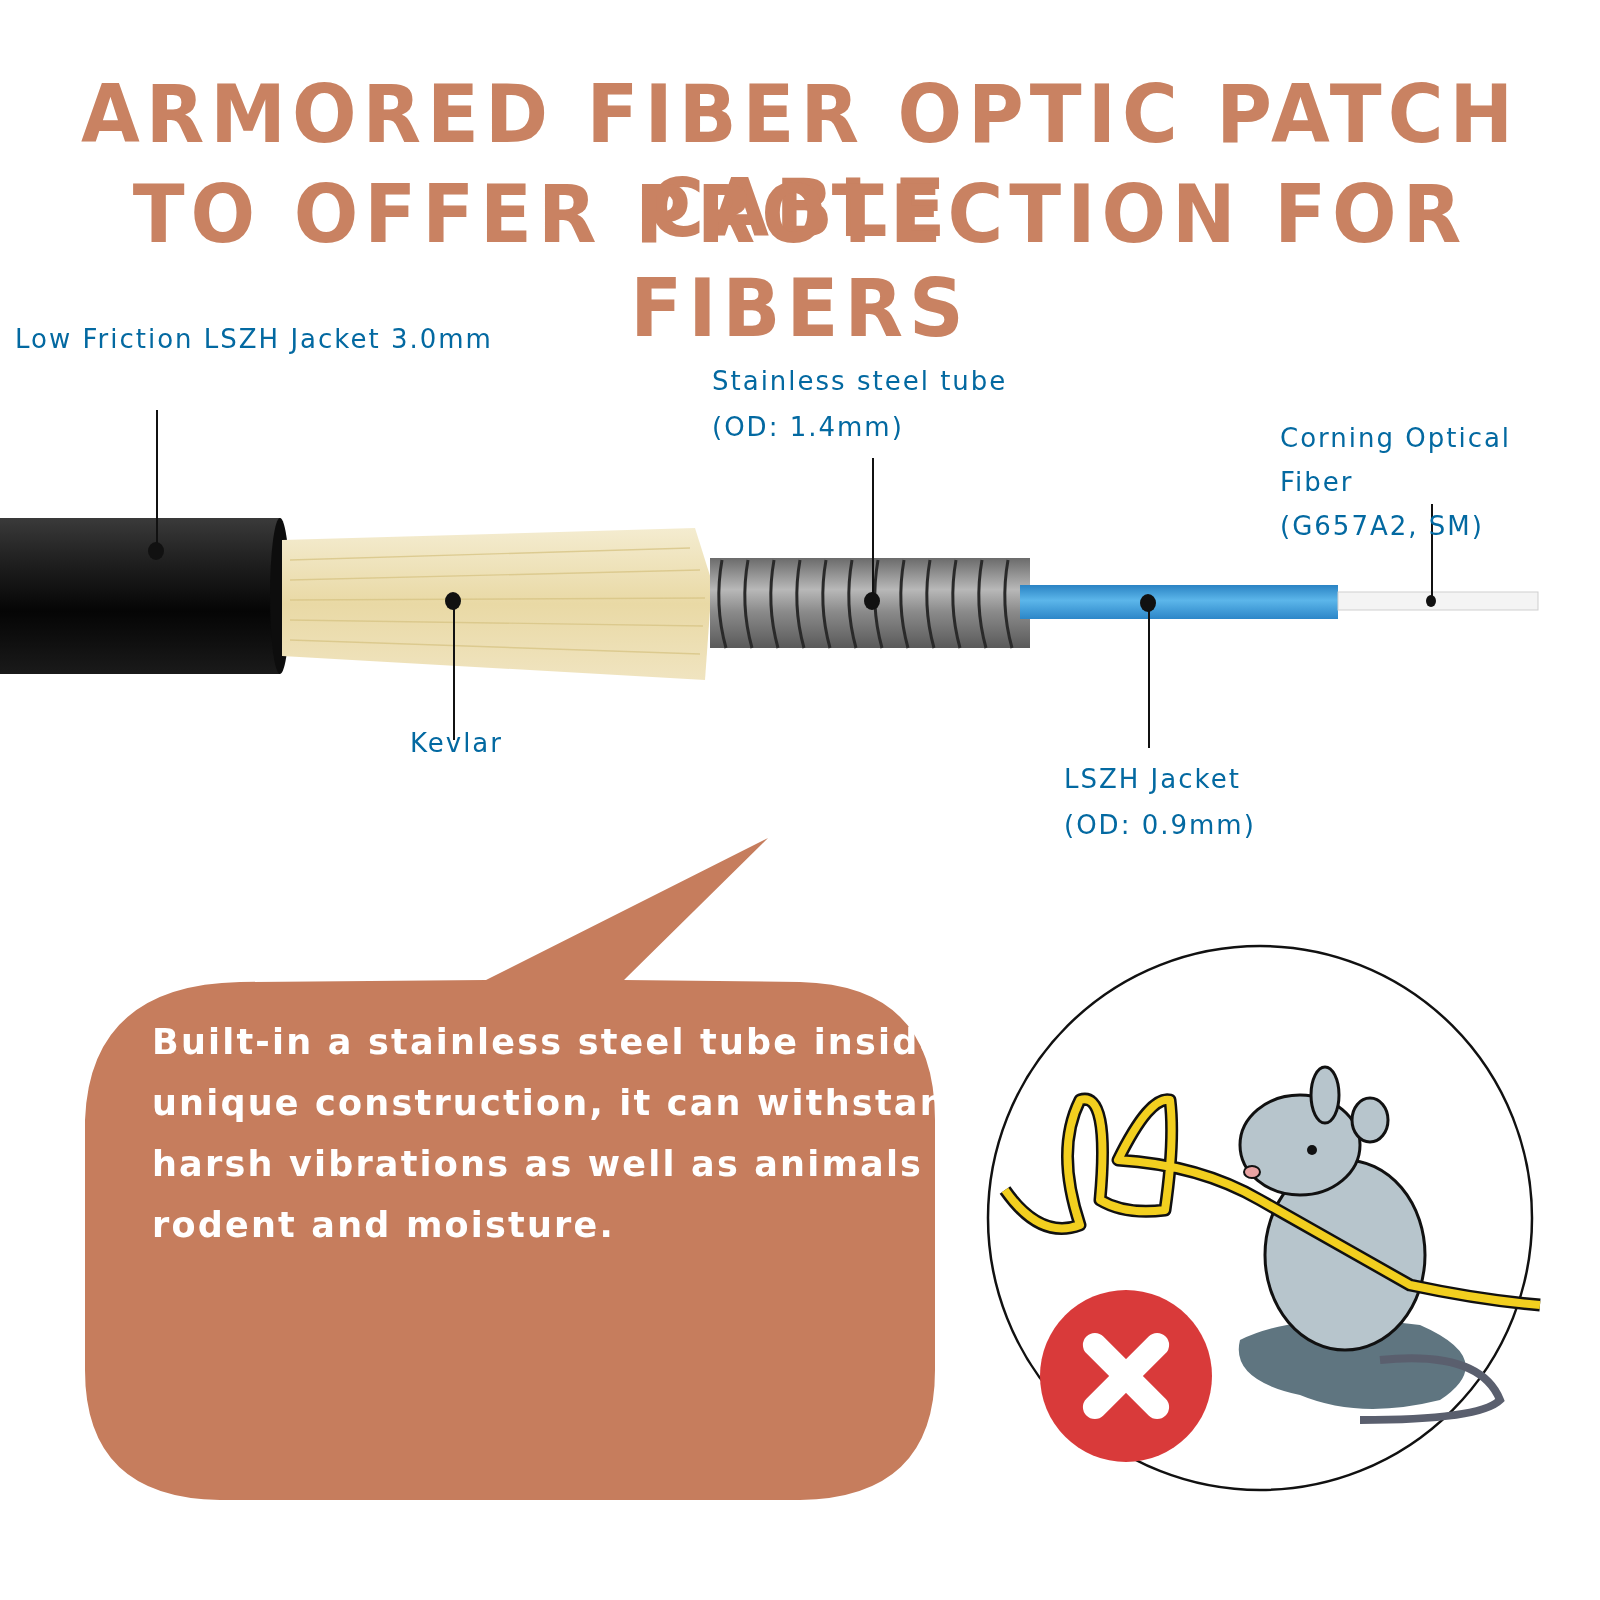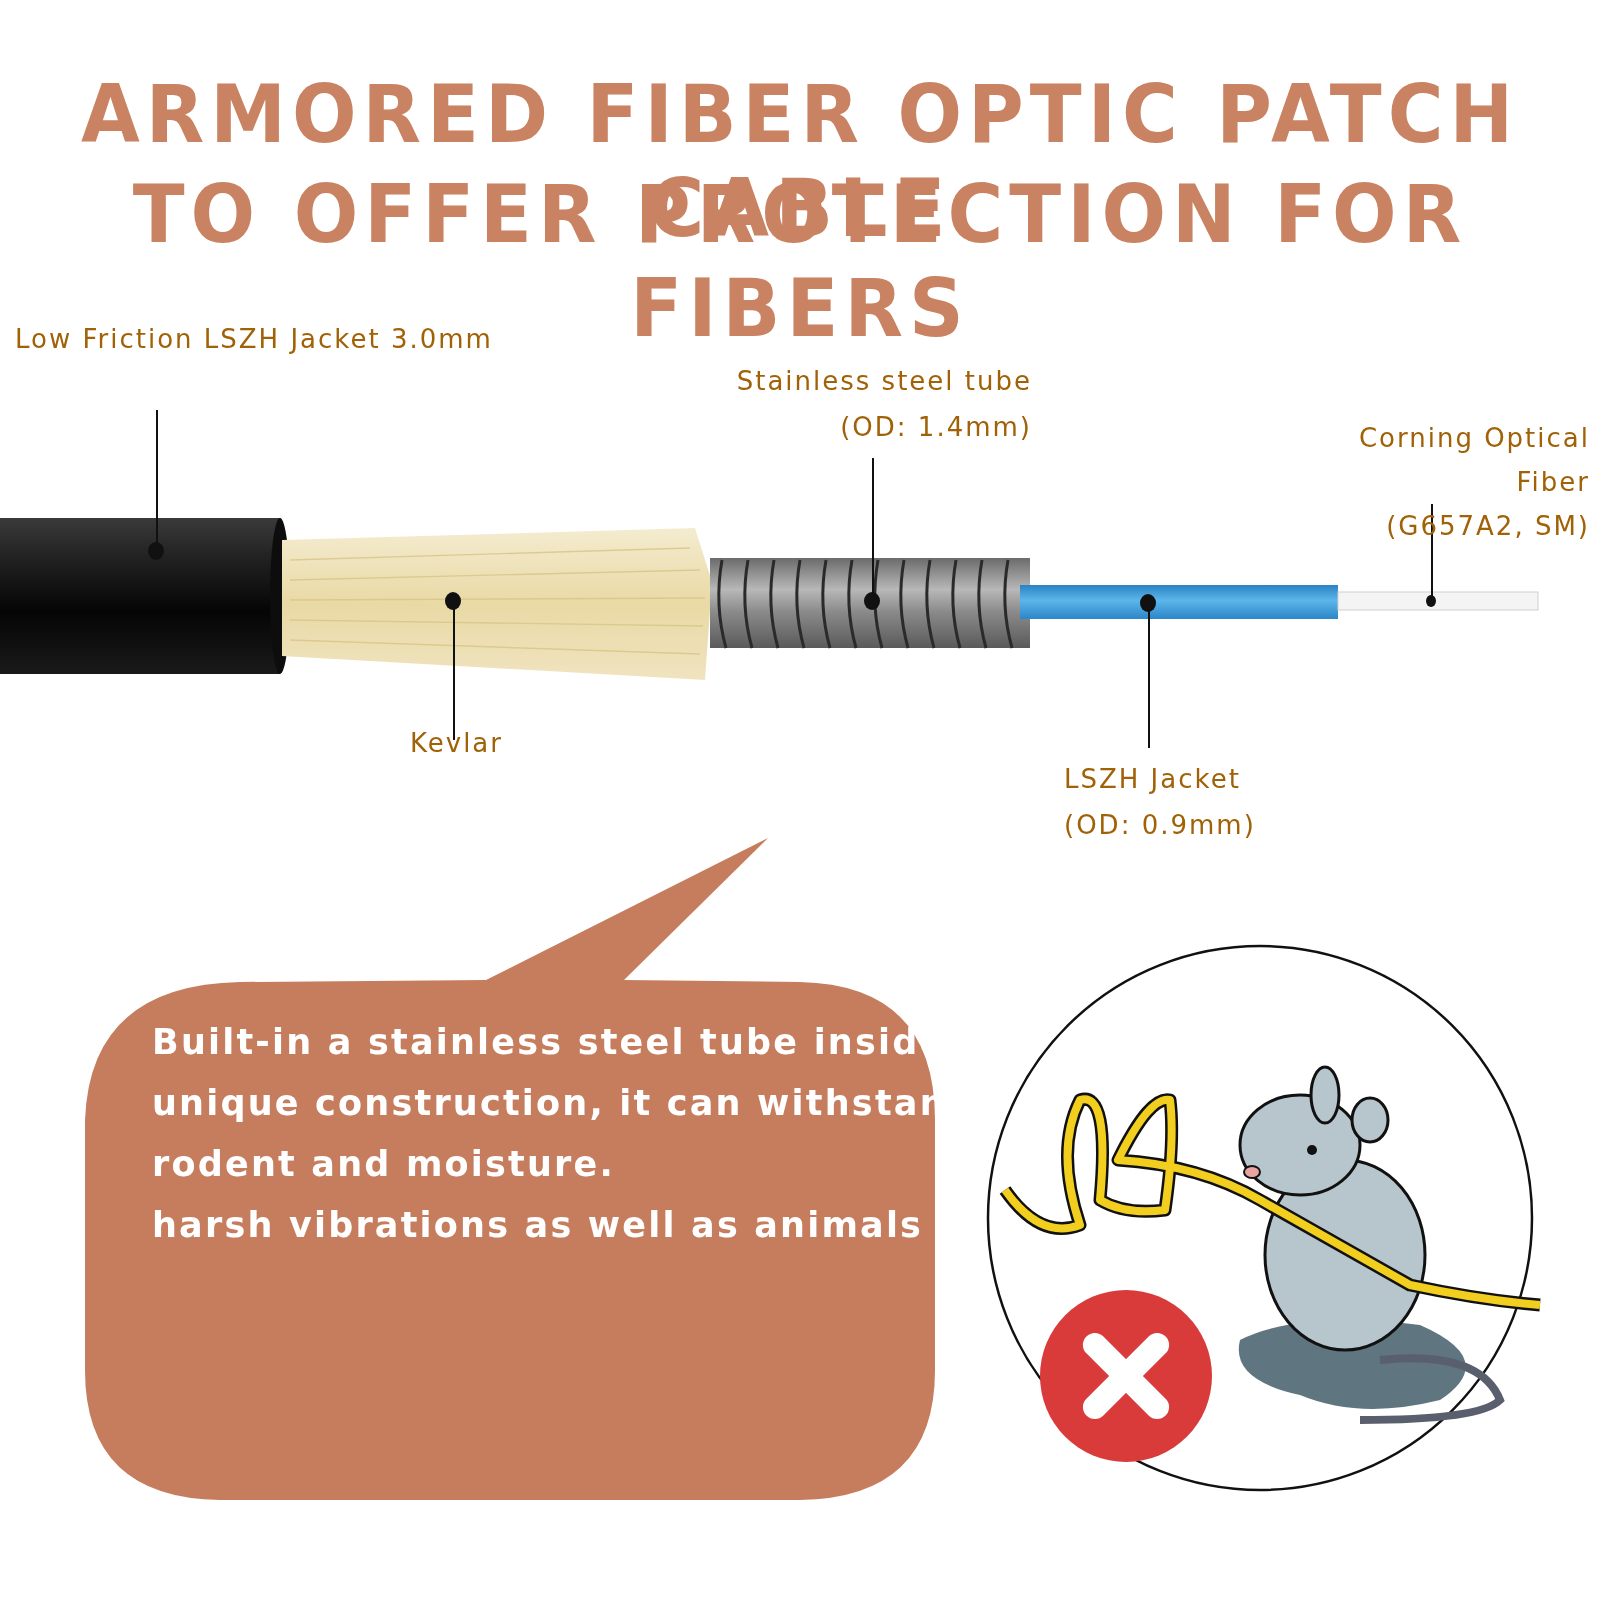--- a/index.html
+++ b/index.html
@@ -1,21 +1,21 @@
 <!DOCTYPE html>
 <html><head>
 <meta charset="utf-8">
 <style>
   html, body { margin:0; padding:0; background:#fff; }
   body { width:1600px; height:1600px; position:relative; overflow:hidden; font-family:"DejaVu Sans", sans-serif; }
   .title { position:absolute; left:0; width:1600px; text-align:center; color:#c98262; font-family:"DejaVu Sans", sans-serif; font-weight:bold; font-size:76px; letter-spacing:6px; transform:scaleY(1.05); }
   .t1 { top:72px; }
   .t2 { top:172px; }
-  .lbl { position:absolute; color:#a16207; font-family:"DejaVu Sans", sans-serif; font-size:26px; letter-spacing:2px; line-height:46px; }
-  .lbl.center { text-align:right; }
+  .lbl { position:absolute; color:#0369a1; font-family:"DejaVu Sans", sans-serif; font-size:26px; letter-spacing:2px; line-height:46px; }
+  .lbl.center { text-align:left; }
   .leader { position:absolute; width:2px; background:#111; }
   .dot { position:absolute; width:16px; height:18px; border-radius:50%; background:#111; }
   .bubble-text { position:absolute; left:152px; top:1012px; width:780px; color:#fff; font-family:"DejaVu Sans", sans-serif; font-size:35px; letter-spacing:2.2px; line-height:61px; font-weight:bold; }
   .bubble-text div { white-space:nowrap; }
 </style>
 </head>
 <body>
 
 <div class="title t1">ARMORED FIBER OPTIC PATCH CABLE</div>
 <div class="title t2">TO OFFER PROTECTION FOR FIBERS</div>
@@ -108,22 +108,22 @@
   <div>LSZH Jacket</div>
   <div>(OD: 0.9mm)</div>
 </div>
 
 <svg style="position:absolute;left:0;top:0" width="1600" height="1600">
   <path d="M240 982 L486 980 L768 838 L624 980 L800 982 Q935 985 935 1120 L935 1370 Q935 1498 800 1500 L220 1500 Q85 1498 85 1370 L85 1120 Q90 985 240 982 Z" fill="#c67d5d"></path>
 </svg>
 <div class="bubble-text">
   <div>Built-in a stainless steel tube inside</div>
   <div>unique construction, it can withstand</div>
+  <div>harsh vibrations as well as animals</div>
   <div>rodent and moisture.</div>
-  <div>harsh vibrations as well as animals</div>
 </div>
 
 <svg style="position:absolute;left:0;top:0" width="1600" height="1600">
   <circle cx="1260" cy="1218" r="272" fill="#fff" stroke="#111" stroke-width="2.5"></circle>
 
   <path d="M1240 1340 Q1300 1310 1420 1325 Q1500 1360 1440 1400 Q1360 1420 1300 1395 Q1230 1380 1240 1340Z" fill="#5f7580"></path>
 
   <path d="M1380 1360 Q1480 1350 1500 1400 Q1480 1420 1360 1420" stroke="#5a5f6e" stroke-width="8" fill="none"></path>
 
   <ellipse cx="1345" cy="1255" rx="80" ry="95" fill="#b7c5cc" stroke="#111" stroke-width="3"></ellipse>

